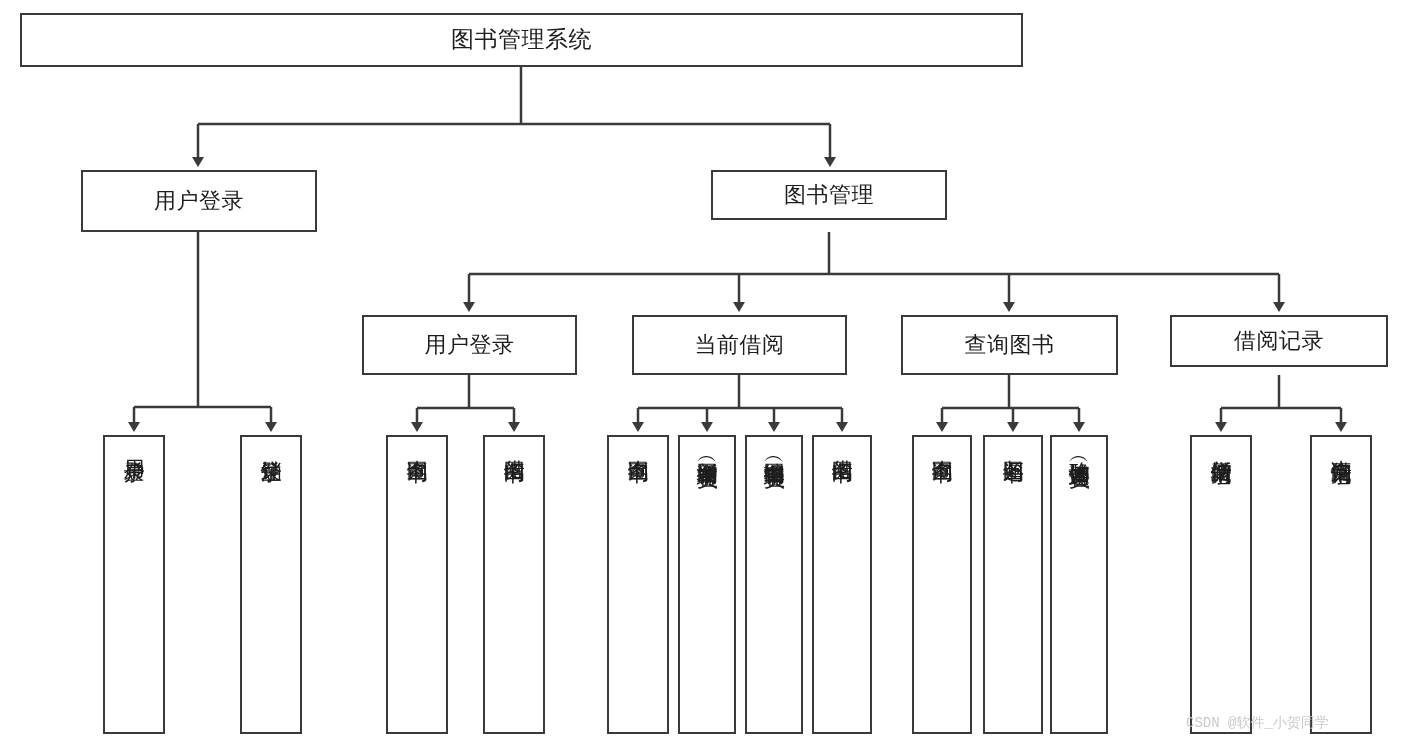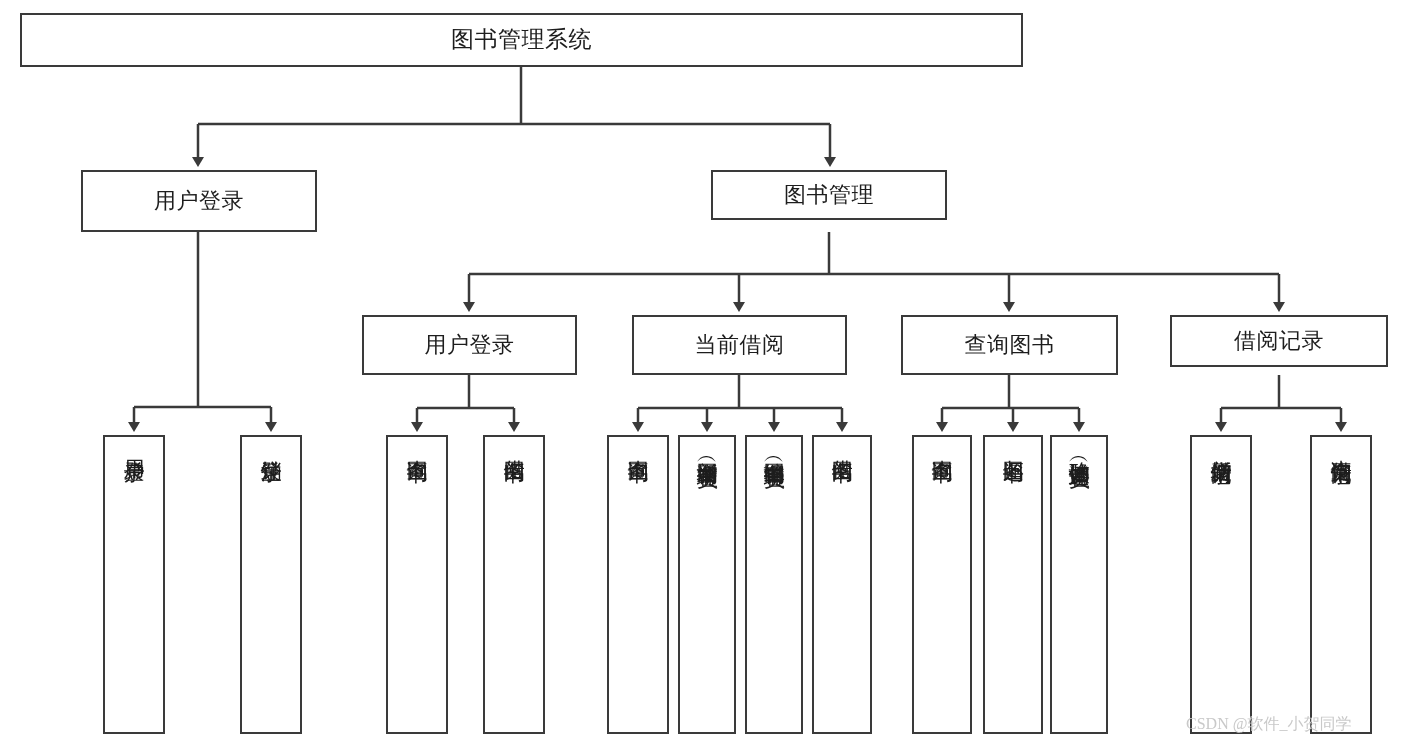--- a/index.html
+++ b/index.html
@@ -64,25 +64,25 @@
     letter-spacing: 1px;
     white-space: nowrap;
   }
   .node.v.tall .label {
     padding-top: 2px;
   }
   .watermark {
     position: absolute;
     left: 1186px;
     top: 714px;
-    font-size: 16px;
+    font-size: 14px;
     color: #c9c9c9;
     white-space: nowrap;
     z-index: 5;
-    font-family: Liberation Serif, serif;
+    font-family: Liberation Mono, monospace;
   }
 </style>
 </head>
 <body>
 
 <div id="diagram">
 
   <svg id="edges" width="1405" height="747" viewBox="0 0 1405 747" xmlns="http://www.w3.org/2000/svg">
     <defs>
       <marker id="arrow" markerWidth="10" markerHeight="12" refX="1" refY="6" orient="auto" markerUnits="userSpaceOnUse">

